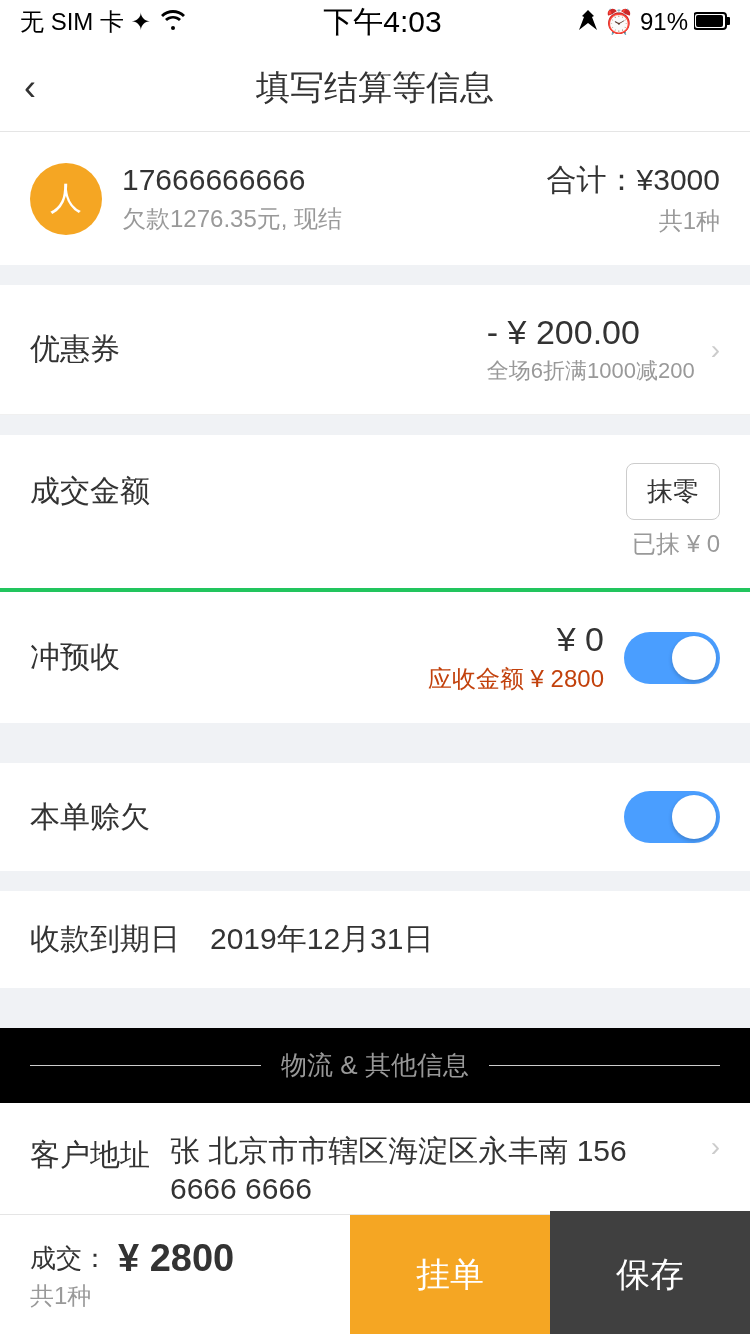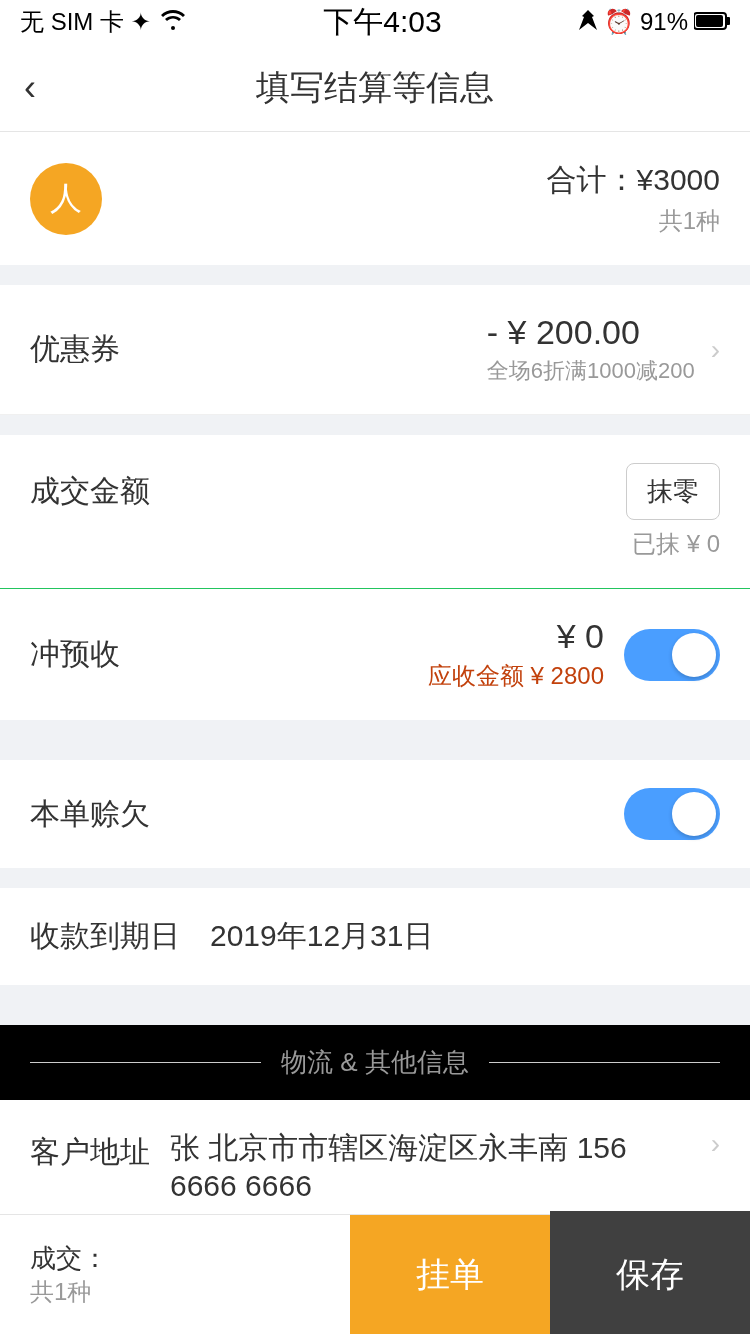--- a/index.html
+++ b/index.html
@@ -142,21 +142,21 @@
     }
     .chevron-icon {
       color: #ccc;
       font-size: 28px;
     }
 
     
     .trade-section {
       background: #fff;
       padding: 28px 30px;
-      border-bottom: 1px solid #22c55e;
+      border-bottom: 4px solid #22c55e;
     }
     .trade-row {
       display: flex;
       align-items: center;
       justify-content: space-between;
     }
     .trade-amount-value {
       font-size: 54px;
       font-weight: 500;
       color: #4a9eff;
@@ -405,20 +405,22 @@
   <div class="nav-back">‹</div>
   <div class="nav-title">填写结算等信息</div>
 </div>
 
 <div class="content">
 
   <div class="customer-card">
     <div class="customer-left">
       <div class="avatar">人</div>
       <div class="customer-info">
+        <div class="phone">17666666666</div>
+        <div class="debt">欠款1276.35元, 现结</div>
       </div>
     </div>
     <div class="customer-right">
       <div class="total-amount">合计：¥3000</div>
       <div class="total-count">共1种</div>
     </div>
   </div>
 
   <div class="row-item">
     <div class="row-label">优惠券</div>
@@ -489,18 +491,19 @@
   </div>
 
   <div class="empty-area"></div>
 
 </div>
 
 <div class="bottom-bar">
   <div class="bottom-summary">
     <div class="bottom-trade-row">
       <span class="bottom-trade-label">成交：</span>
+      <span class="bottom-trade-amount">¥ 2800</span>
     </div>
     <div class="bottom-trade-count">共1种</div>
   </div>
   <div class="btn-pending">挂单</div>
   <div class="btn-save">保存</div>
 </div>
 
 </body></html>

